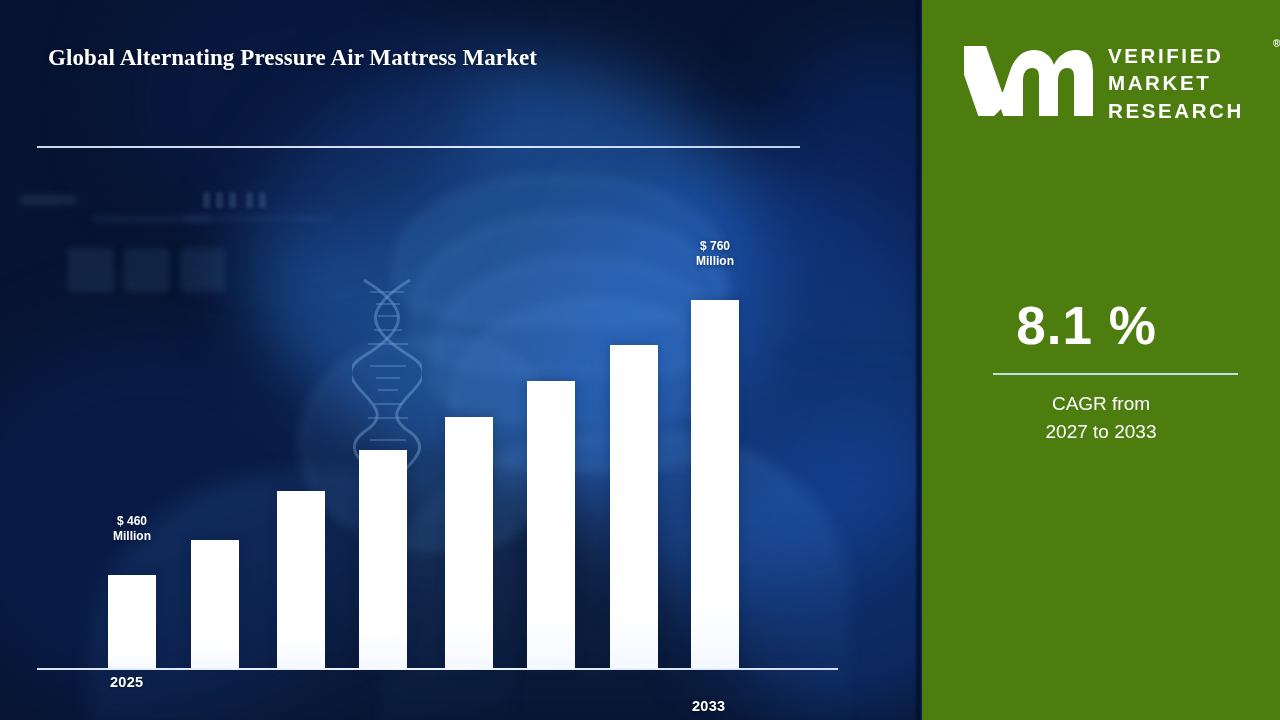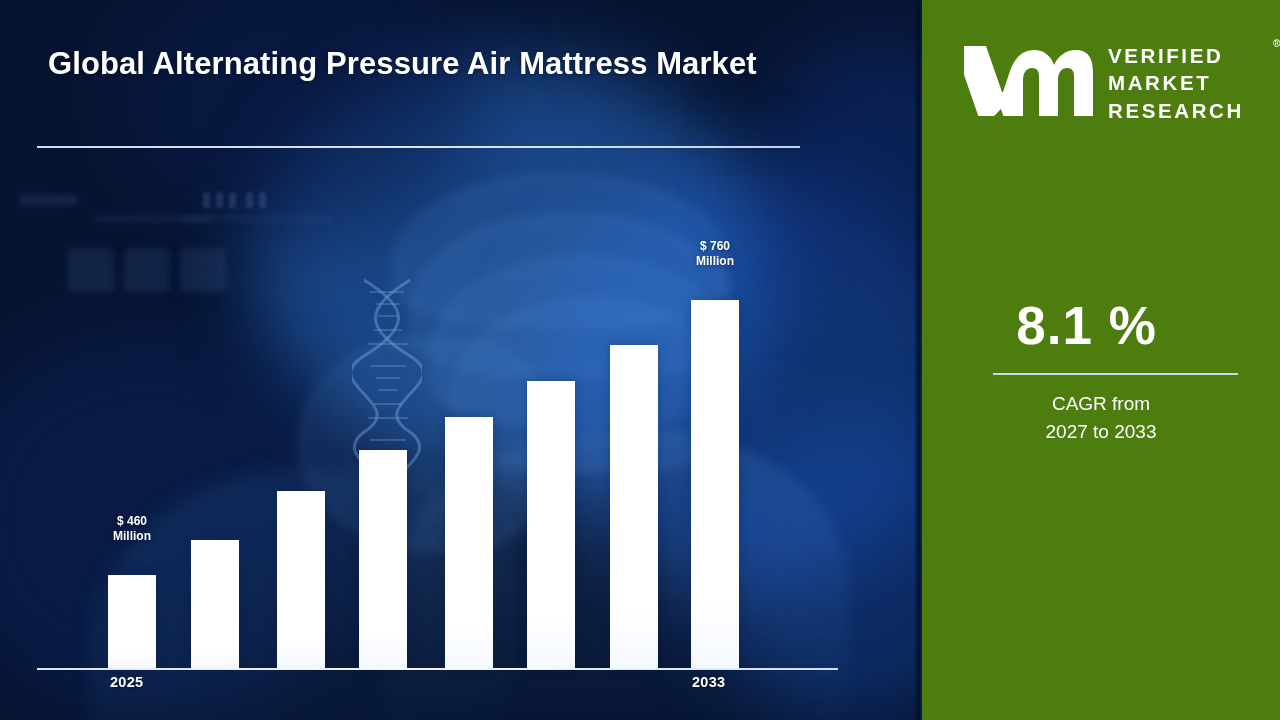--- a/index.html
+++ b/index.html
@@ -59,22 +59,22 @@
     border-radius:50% 20% 0 0 / 70% 30% 0 0;
     filter:blur(10px);
   }
 
   
   #dna { position:absolute; left:352px; top:278px; width:70px; height:210px; opacity:.55; }
 
   
   #title-wrap { position:absolute; left:48px; top:42px; width:760px; }
   #chart-title {
-    color:#ffffff; font-size:31px; font-weight:bold; line-height:1.42;
-    letter-spacing:.1px; text-shadow:0 1px 4px rgba(0,0,0,.35);
+    color:#ffffff; font-size:23px; font-weight:bold; line-height:1.42;
+    letter-spacing:.1px; text-shadow:0 1px 4px rgba(0,0,0,.35);font-family:Liberation Serif, serif;
   }
   #title-rule {
     position:absolute; left:37px; top:146px; width:763px; height:2px;
     background:linear-gradient(90deg,#dce9fb,#eef4ff 55%, #cfe0f7);
     opacity:.92;
   }
 
   
   #plot { position:absolute; left:0; top:0; width:922px; height:720px; }
   .bar {
@@ -209,21 +209,21 @@
         <div>$ 460</div>
         <div>Million</div>
       </div>
       <div class="val-label" style="left:645px; top:239px; width:140px;">
         <div>$ 760</div>
         <div>Million</div>
       </div>
 
       <div id="axis-line"></div>
       <div class="axis-label" style="left:110px;text-align:right;">2025</div>
-      <div class="axis-label" style="left:692px;">2033</div>
+      <div class="axis-label" style="left:692px;margin-top:24px;">2033</div>
     </div>
   </div>
 
   <div id="panel-seam"></div>
 
   <div id="right-panel">
 
     <div id="logo-row">
       <svg id="logo-mark" viewBox="0 0 130 74">
         <path fill="#ffffff" d="M2 4 h20 l16 46 h1 l7 -21 c4 -12 12 -21 24 -21 c10 0 17 6 20 15 c4 -9 12 -15 22 -15 c13 0 17 10 17 22 v46 h-19 v-42 c0 -5 -2 -8 -7 -8 c-6 0 -9 5 -9 12 v38 h-19 v-42 c0 -5 -2 -8 -7 -8 c-6 0 -9 5 -9 12 v38 h-19 l-3 -9 l-9 9 h-13 l-25 -72 z"></path>

